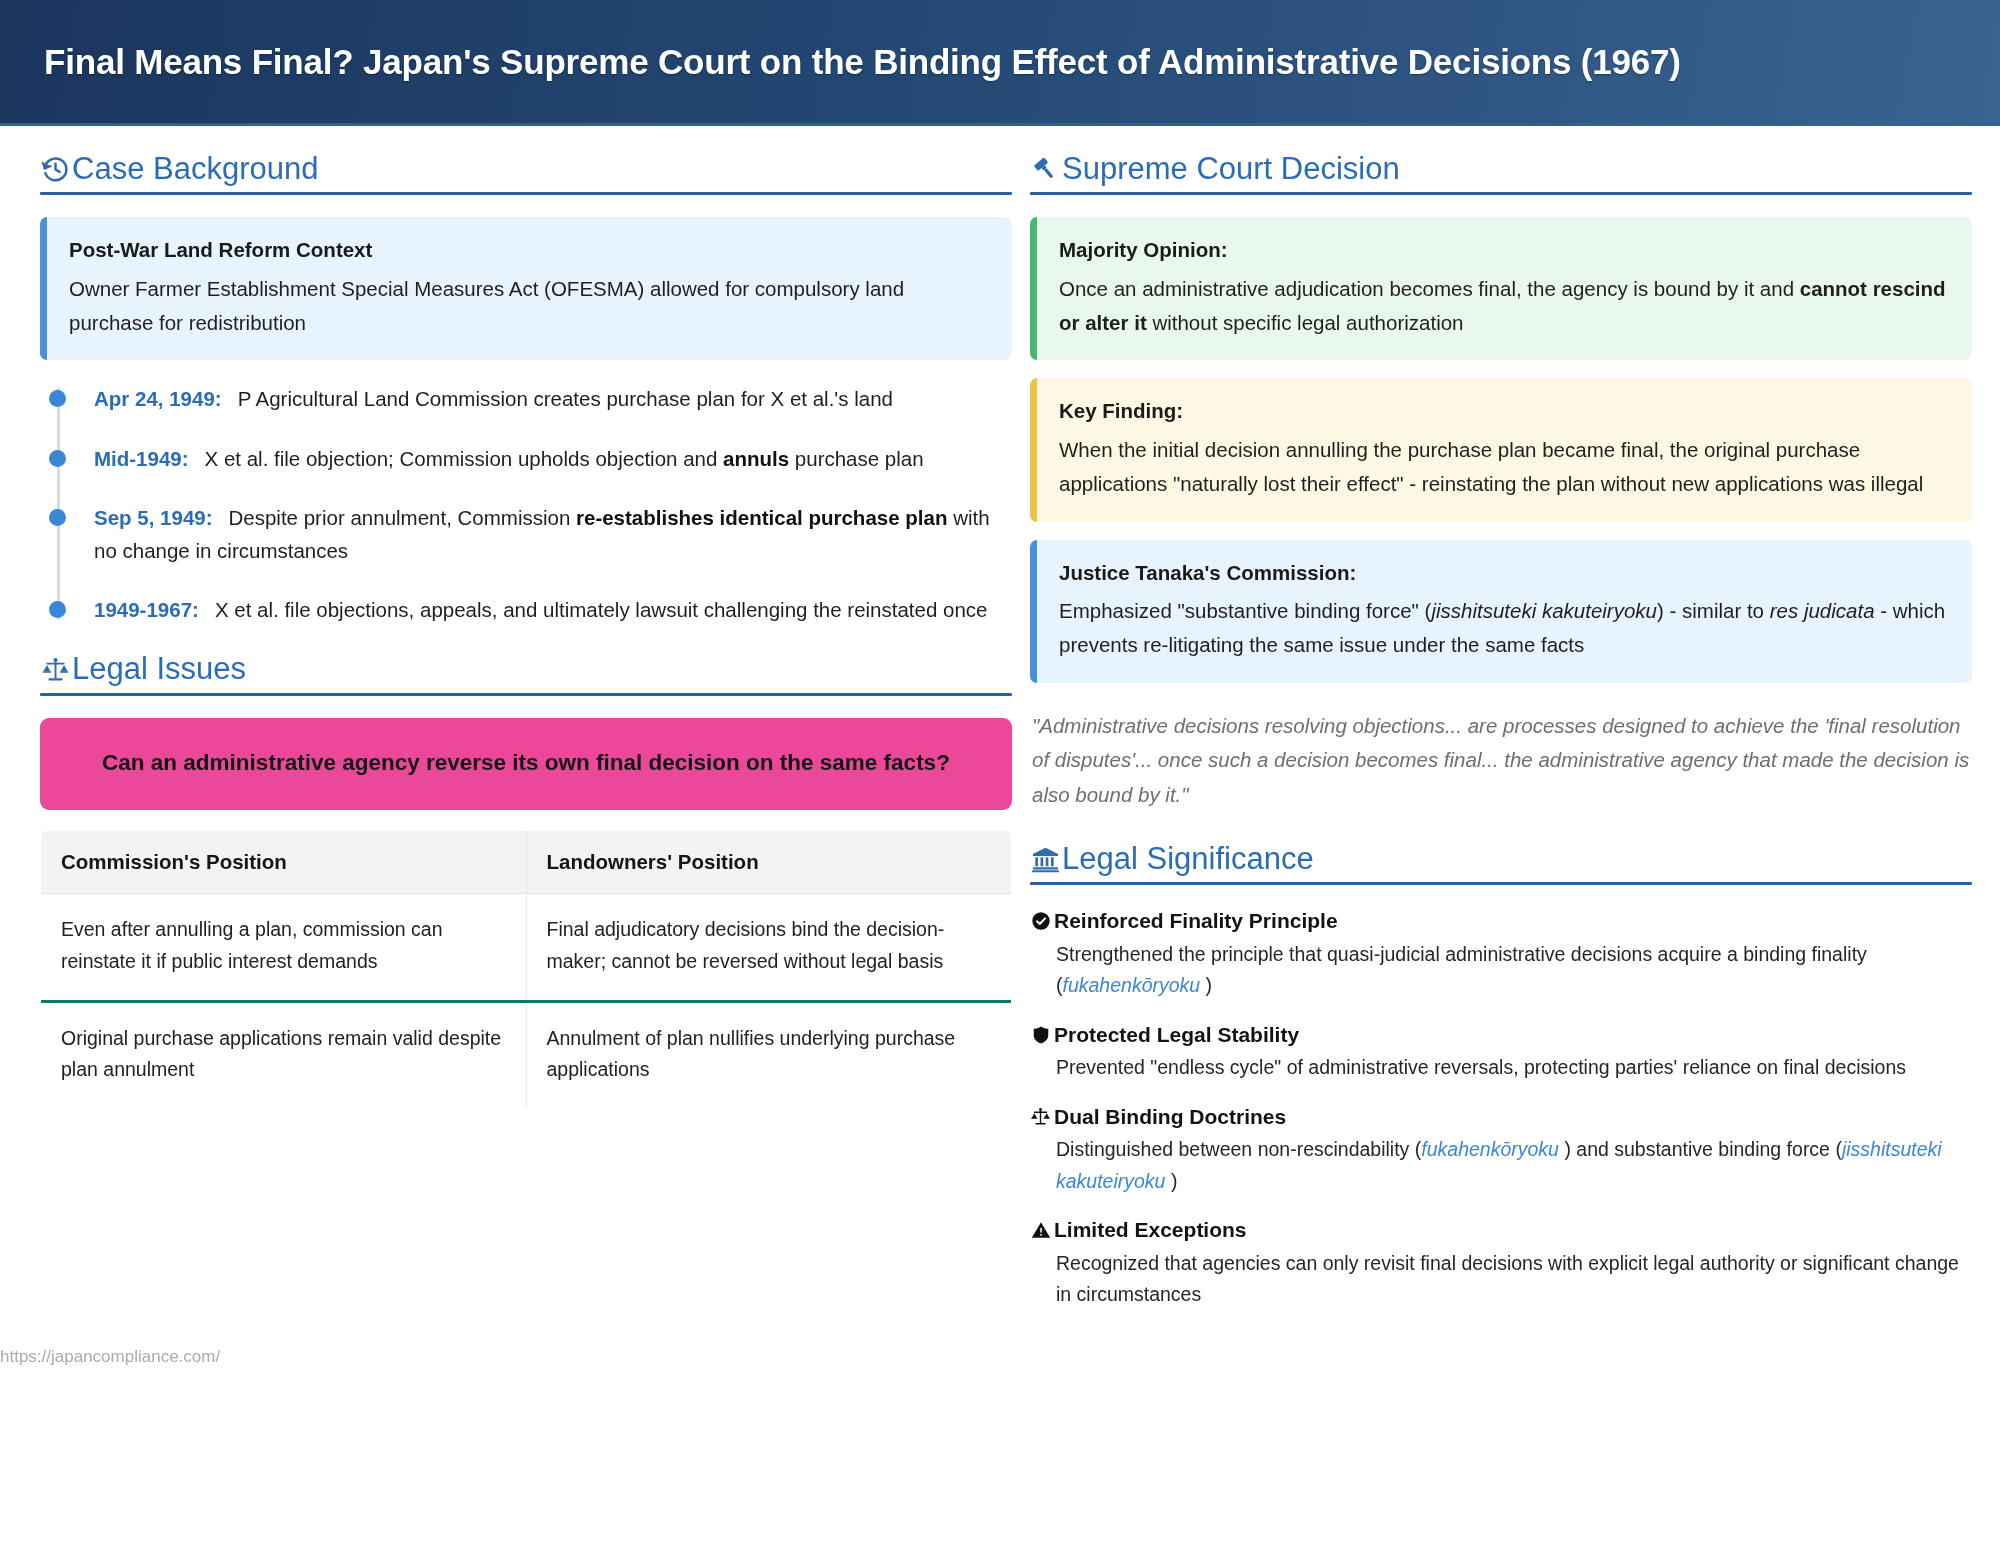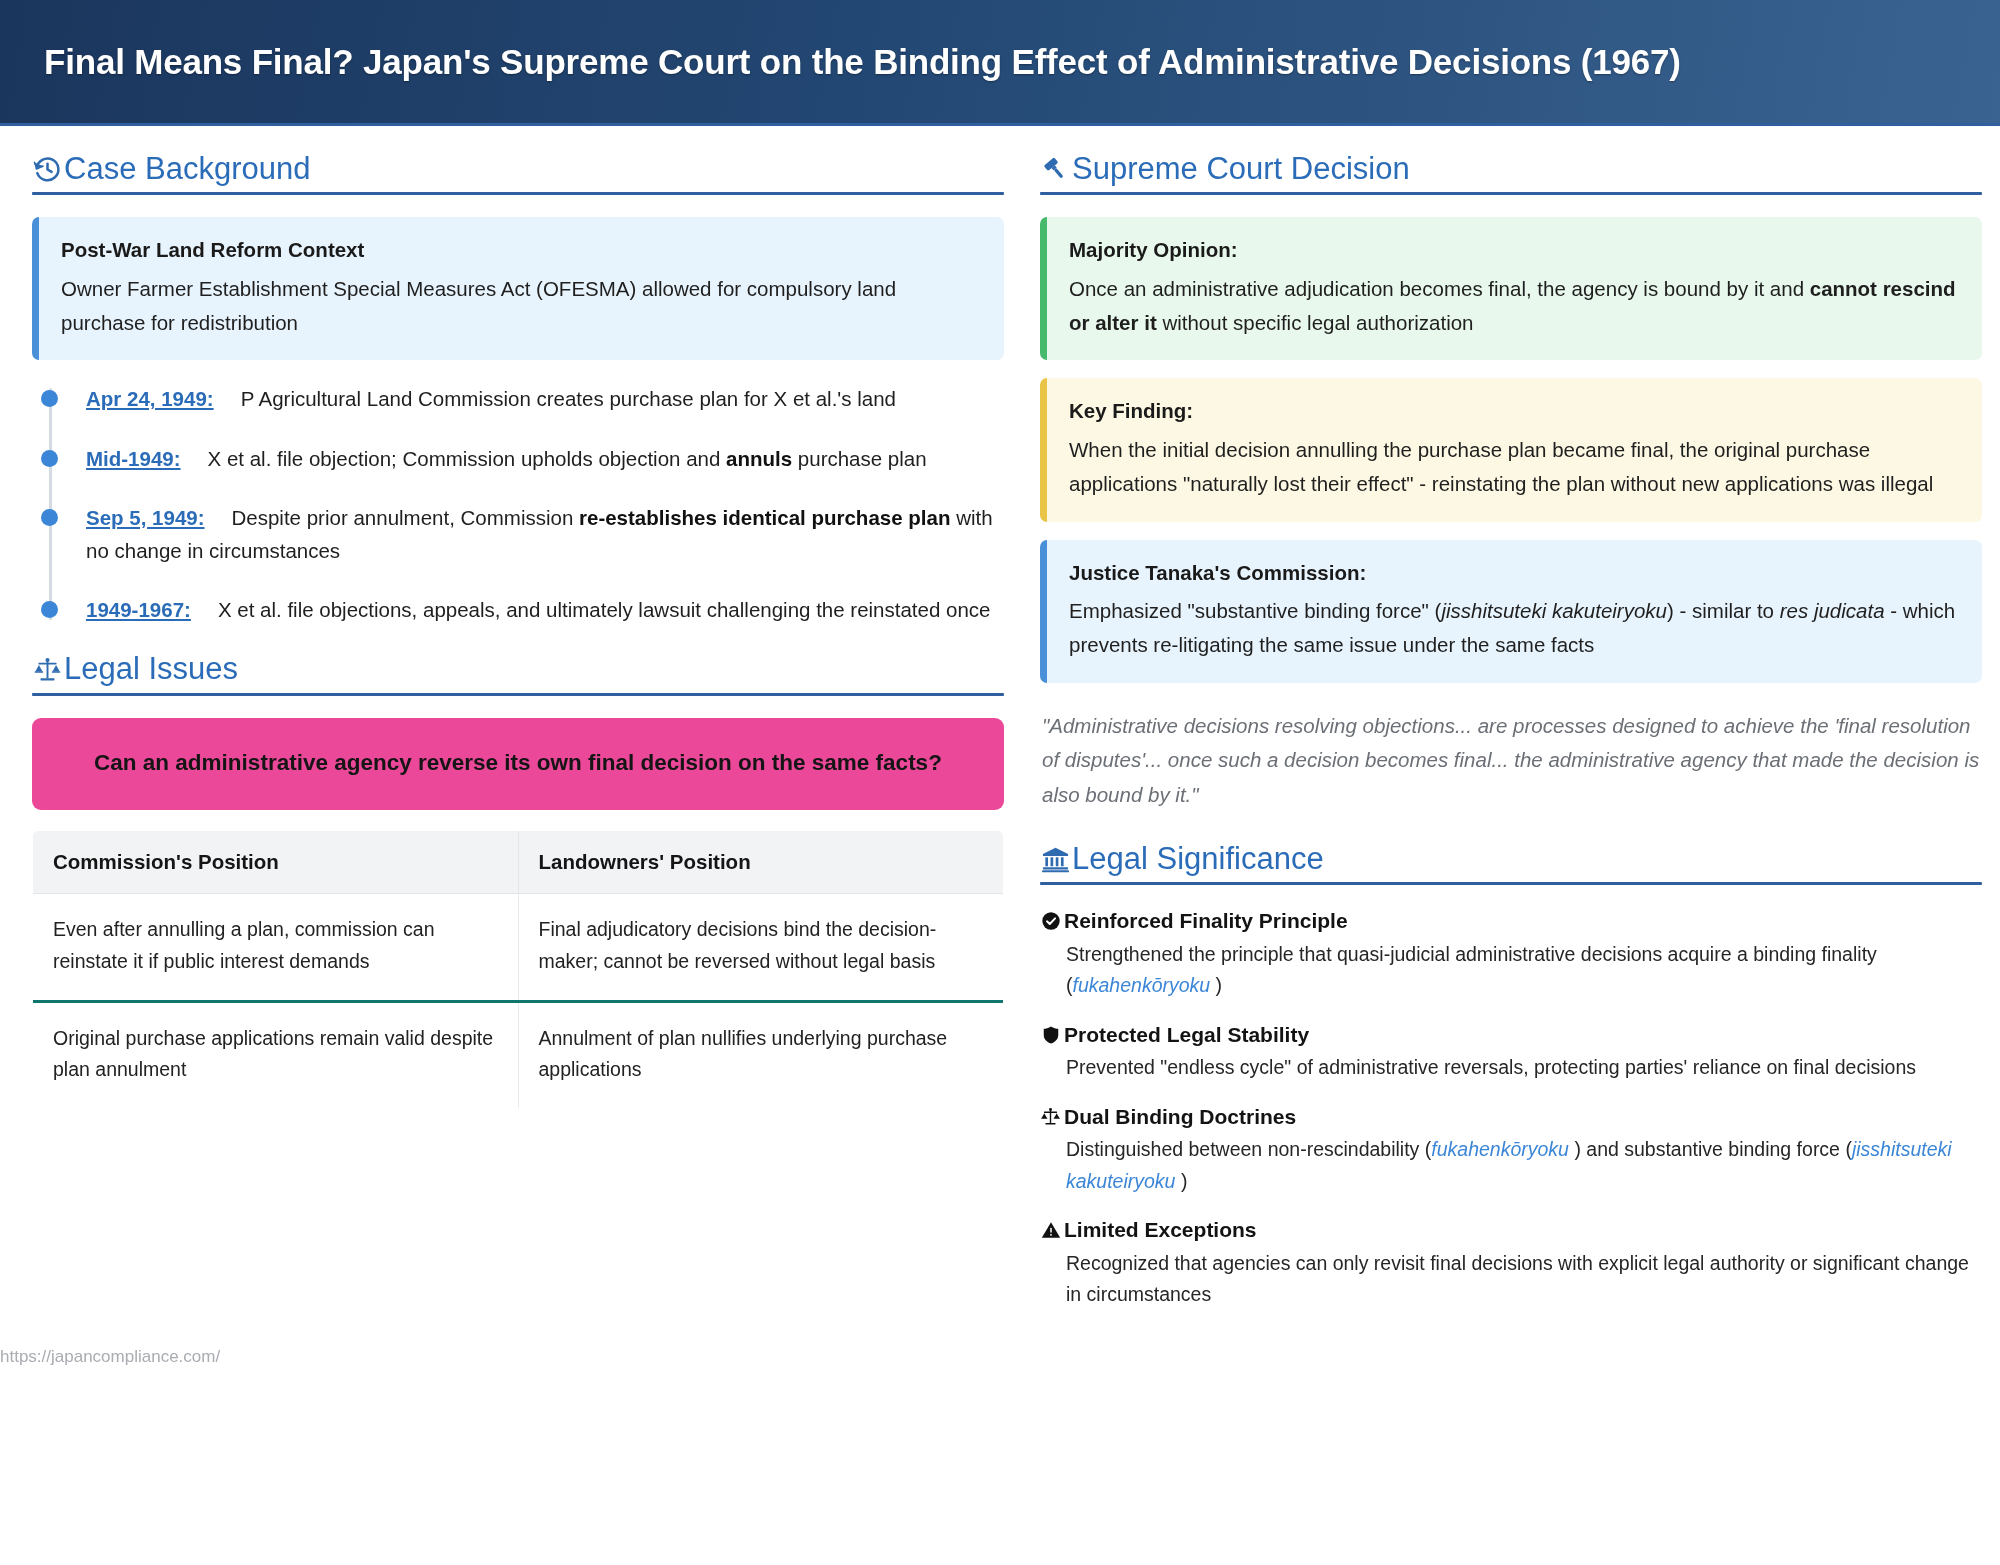--- a/index.html
+++ b/index.html
@@ -31,23 +31,23 @@
     font-size: 35px;
     font-weight: bold;
     letter-spacing: -0.2px;
     text-shadow: 0 1px 2px rgba(0,0,0,0.35);
     line-height: 1.2;
   }
 
   
   .columns {
     display: flex;
-    padding: 26px 28px 0 32px;
+    padding: 26px 28px 0 40px;
     box-sizing: border-box;
-    gap: 36px;
+    gap: 18px;
   }
   .col-left  { width: 972px; flex: 0 0 972px; }
   .col-right { width: 942px; flex: 0 0 942px; }
 
   
   .section-head {
     display: flex;
     align-items: center;
     gap: 2px;
     color: #2b6cb8;
@@ -130,22 +130,21 @@
     left: -45px;
     top: 8px;
     width: 17px;
     height: 17px;
     border-radius: 50%;
     background: #3b86d6;
   }
   .tl-date {
     color: #2b6cb8;
     font-weight: bold;
-    margin-right: 27px;
-    text-decoration: underline;
+    margin-right: 16px;
   }
   .tl-item b { font-weight: bold; color: #111; }
 
   
   .question-box {
     background: #ec4899;
     border-radius: 9px;
     padding: 28px 46px 30px 46px;
     text-align: center;
     font-weight: bold;

